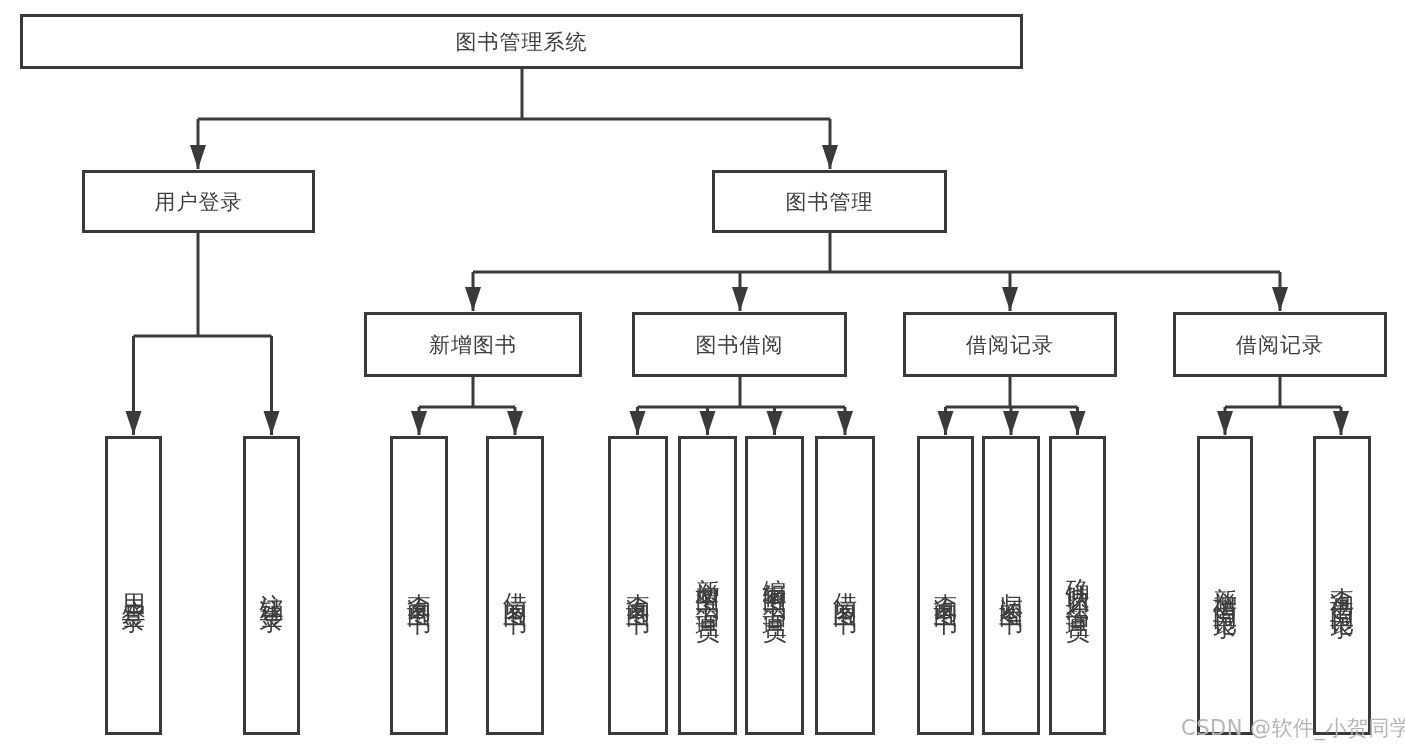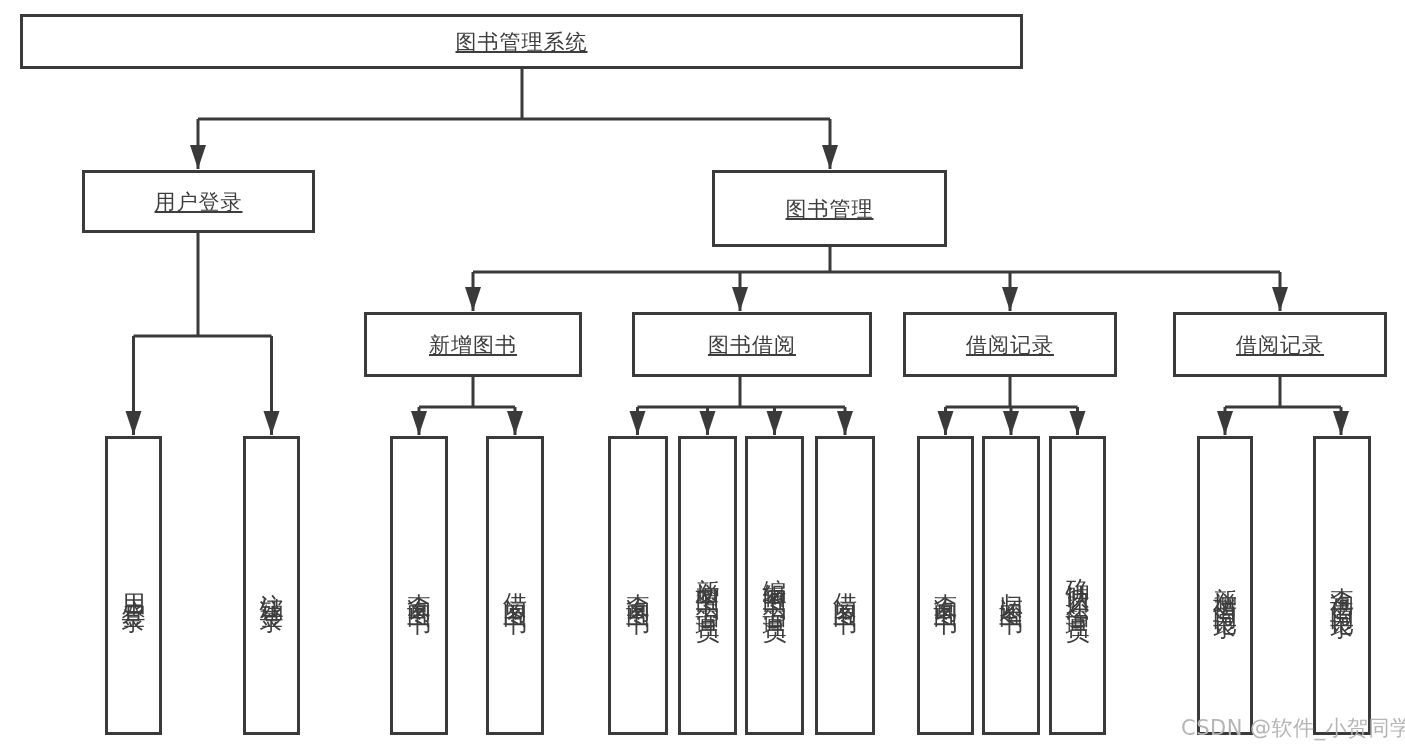--- a/index.html
+++ b/index.html
@@ -5,21 +5,21 @@
   html,body{margin:0;padding:0;background:#ffffff;}
   .canvas{
     position:relative;width:1405px;height:747px;background:#ffffff;
     font-family:"DejaVu Sans","Liberation Sans",sans-serif;overflow:hidden;
   }
   .connectors{position:absolute;left:0;top:0;z-index:1;}
   .node{
     position:absolute;box-sizing:border-box;border:3px solid #3a3a3a;background:#ffffff;
     display:flex;align-items:center;justify-content:center;color:#3d3d3d;z-index:2;
   }
-  .h-node{font-size:21px;letter-spacing:1px;white-space:nowrap;text-decoration:underline;}
+  .h-node{font-size:21px;letter-spacing:1px;white-space:nowrap;}
   .root-node{border-width:3px;}
   .leaf .v-text{
     writing-mode:vertical-rl;text-orientation:mixed;
     font-size:24px;letter-spacing:6px;line-height:1;white-space:nowrap;
   }
   .watermark{
     position:absolute;left:1181px;top:714px;z-index:3;
     font-size:21px;letter-spacing:0.5px;color:#b5b5b5;white-space:nowrap;
   }
 </style>
@@ -85,28 +85,28 @@
     </g>
   </svg>
 
   <div class="node h-node root-node" style="left:20px;top:14px;width:1003px;height:55px;">
     <span>图书管理系统</span>
   </div>
 
   <div class="node h-node" style="left:82px;top:170px;width:233px;height:63px;">
     <span>用户登录</span>
   </div>
-  <div class="node h-node" style="left:712px;top:170px;width:235px;height:77px;">
+  <div class="node h-node" style="left:712px;top:170px;width:235px;height:63px;">
     <span>图书管理</span>
   </div>
 
   <div class="node h-node" style="left:364px;top:312px;width:218px;height:65px;">
     <span>新增图书</span>
   </div>
-  <div class="node h-node" style="left:632px;top:312px;width:240px;height:65px;">
+  <div class="node h-node" style="left:632px;top:312px;width:215px;height:65px;">
     <span>图书借阅</span>
   </div>
   <div class="node h-node" style="left:903px;top:312px;width:214px;height:65px;">
     <span>借阅记录</span>
   </div>
   <div class="node h-node" style="left:1173px;top:312px;width:214px;height:65px;">
     <span>借阅记录</span>
   </div>
 
   <div class="node leaf" style="left:105px;top:436px;width:57px;height:299px;">

